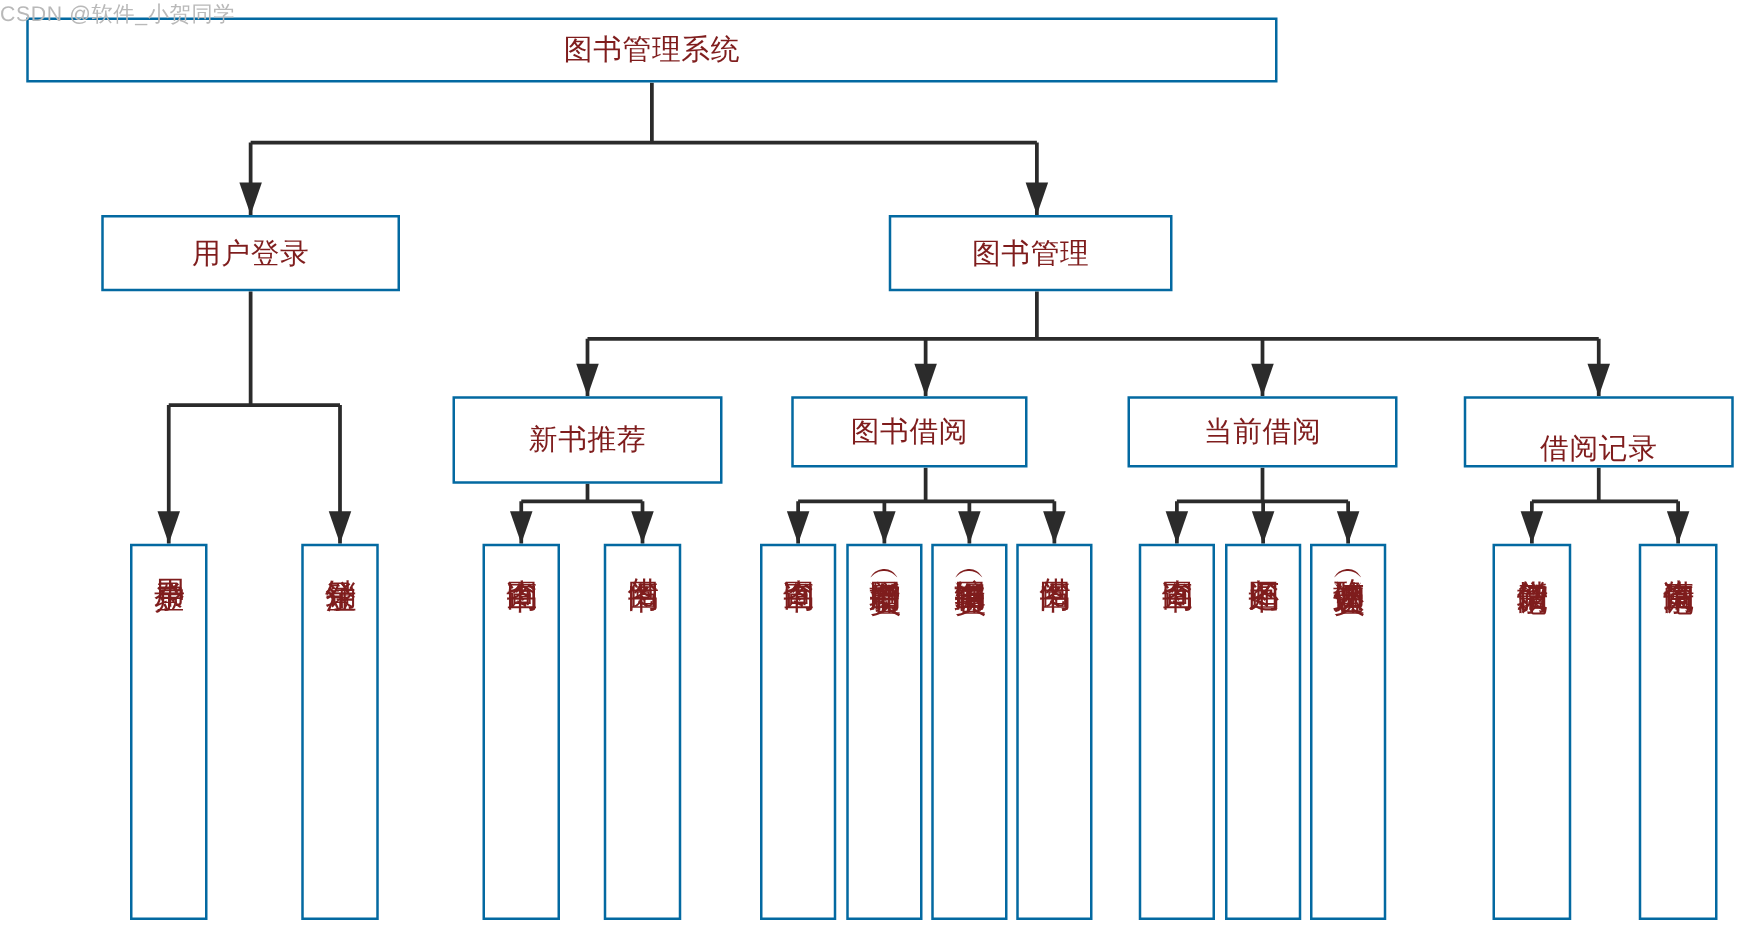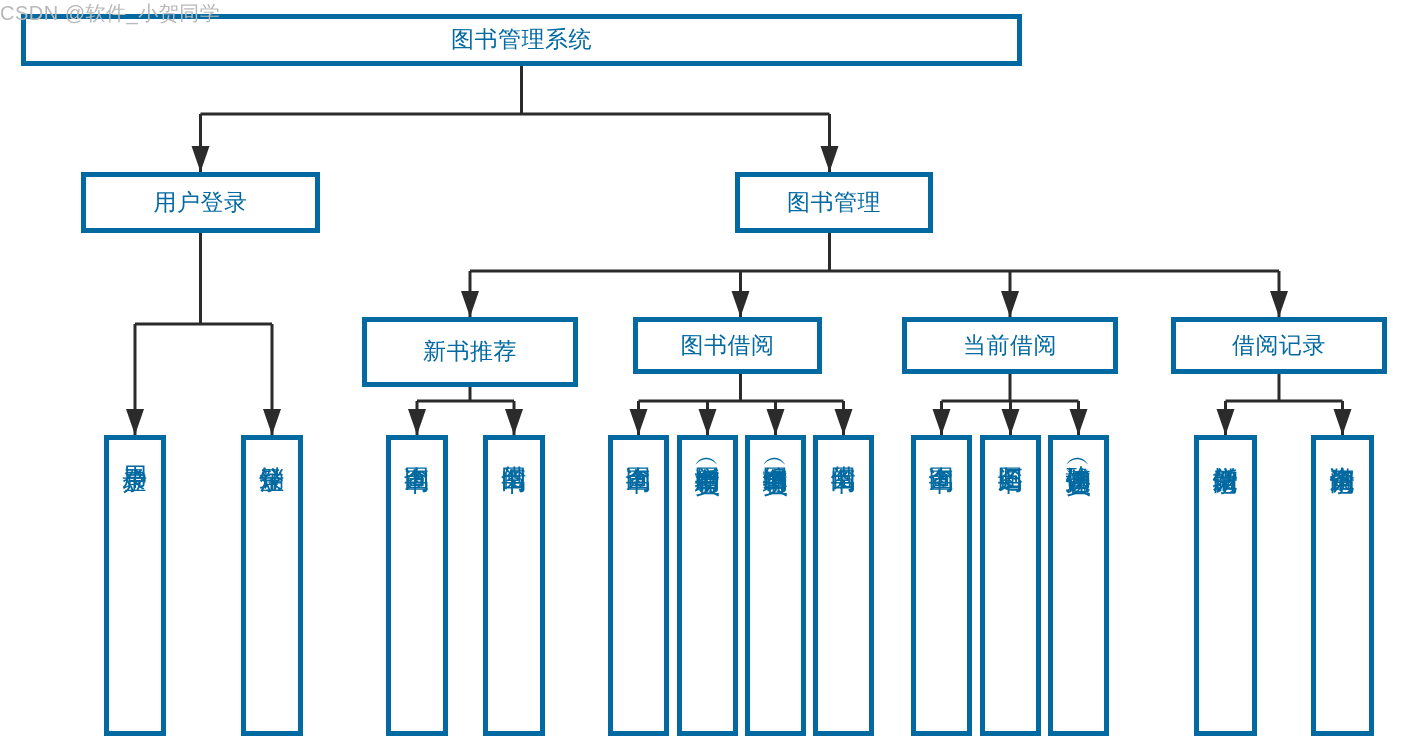--- a/index.html
+++ b/index.html
@@ -21,25 +21,25 @@
     position: absolute;
     left: 0;
     top: 0;
     width: 1405px;
     height: 747px;
   }
   .node {
     position: absolute;
     box-sizing: border-box;
     background: #ffffff;
-    border: 5px solid #0369a1;
+    border: 2px solid #0369a1;
     display: flex;
     align-items: center;
     justify-content: center;
-    color: #0369a1;
+    color: #7f1d1d;
   }
   .node .label {
     display: block;
     text-align: center;
     line-height: 1.18;
     letter-spacing: 0.5px;
   }
   .node.horizontal .label {
     font-size: 23px;
     writing-mode: horizontal-tb;
@@ -51,21 +51,21 @@
   }
   .node.vertical .label {
     writing-mode: vertical-rl;
     text-orientation: upright;
     font-size: 25px;
     line-height: 1.05;
     letter-spacing: 1px;
   }
   .watermark {
     position: absolute;
-    font-size: 20px;
+    font-size: 17px;
     color: #b9b9b9;
     white-space: nowrap;
     letter-spacing: 0.5px;
     user-select: none;
   }
 </style>
 </head>
 <body>
 
 <div id="canvas">
@@ -123,33 +123,33 @@
       <line x1="1342.5" y1="401" x2="1342.5" y2="435" stroke="#2b2b2b" stroke-width="3"></line>
       <polygon points="1333.5,409 1351.5,409 1342.5,435" fill="#2b2b2b"></polygon>
     </svg>
   <div id="node-layer">
       <div class="node horizontal" style="left: 21px; top: 14px; width: 1001px; height: 52px;">
         <span class="label">图书管理系统</span>
       </div>
       <div class="node horizontal" style="left: 81px; top: 172px; width: 239px; height: 61px;">
         <span class="label">用户登录</span>
       </div>
-      <div class="node horizontal" style="left: 711px; top: 172px; width: 198px; height: 61px; margin-left: 24px;">
+      <div class="node horizontal" style="left: 711px; top: 172px; width: 227px; height: 61px;">
         <span class="label">图书管理</span>
       </div>
       <div class="node horizontal" style="left: 362px; top: 317px; width: 216px; height: 70px;">
         <span class="label">新书推荐</span>
       </div>
       <div class="node horizontal" style="left: 633px; top: 317px; width: 189px; height: 57px;">
         <span class="label">图书借阅</span>
       </div>
       <div class="node horizontal" style="left: 902px; top: 317px; width: 216px; height: 57px;">
         <span class="label">当前借阅</span>
       </div>
-      <div class="node horizontal" style="left: 1171px; top: 317px; width: 216px; height: 57px;">
+      <div class="node horizontal" style="left: 1171px; top: 317px; width: 216px; height: 57px; align-items: flex-end;">
         <span class="label">借阅记录</span>
       </div>
       <div class="node vertical" style="left: 104px; top: 435px; width: 62px; height: 301px;">
         <span class="label">用户登录</span>
       </div>
       <div class="node vertical" style="left: 241px; top: 435px; width: 62px; height: 301px;">
         <span class="label">注销登录</span>
       </div>
       <div class="node vertical" style="left: 386px; top: 435px; width: 62px; height: 301px;">
         <span class="label">查询图书</span>

